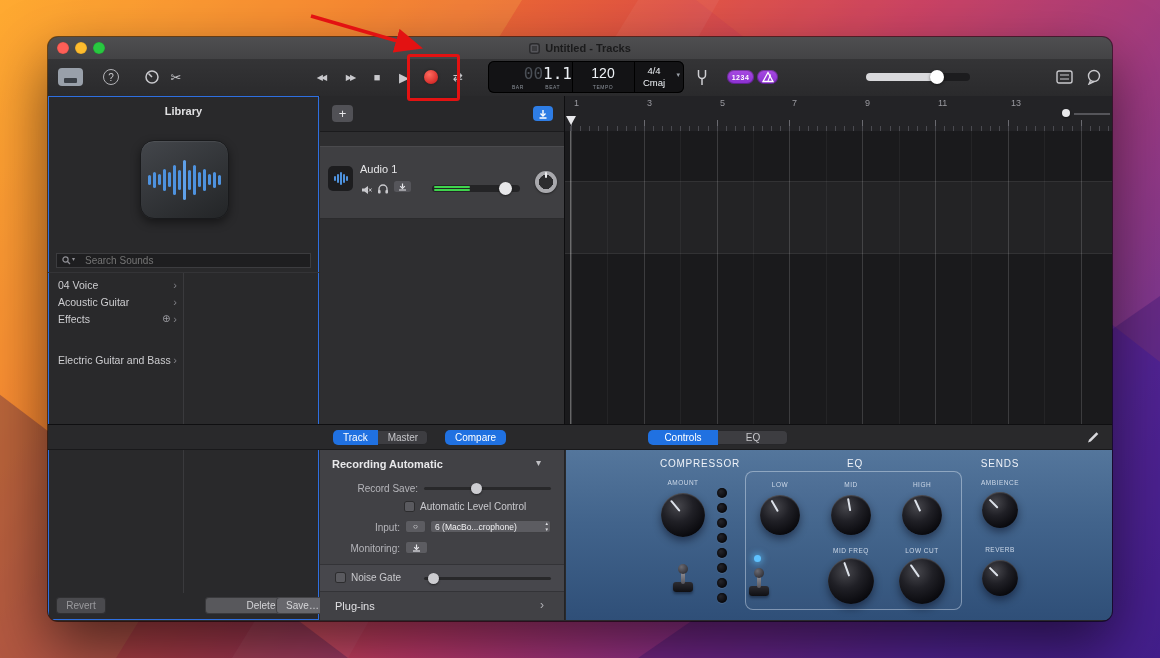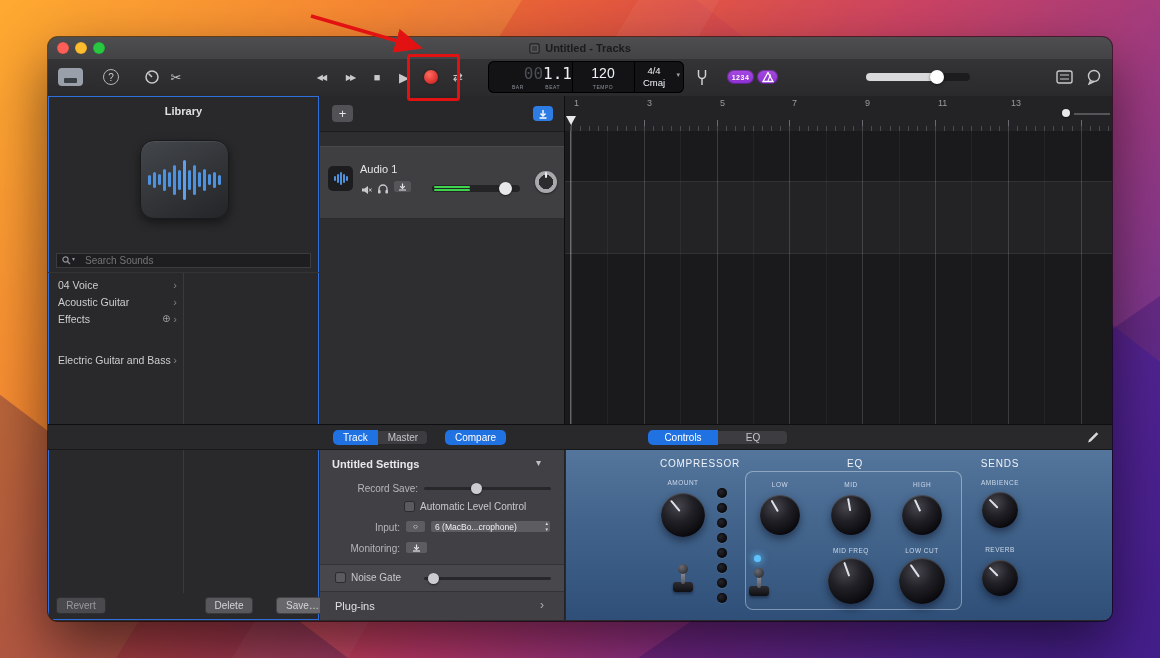--- a/index.html
+++ b/index.html
@@ -285,21 +285,21 @@
       <span class="chev">›</span>
     </div>
     <div class="lrow" style="top:231px;margin-top:24px;">
       <span class="lab">Electric Guitar and Bass</span>
       <span class="chev">›</span>
     </div>
 
     <div class="sbtn" style="left:8px;width:50px;background:#4a4a4e;color:#9a9a9e;">
         <span>Revert</span>
       </div>
-    <div class="sbtn" style="left:157px;width:48px;">
+    <div class="sbtn" style="left:157px;width:48px;padding-left:32px;">
         <span>Delete</span>
       </div>
     <div class="sbtn" style="left:228px;width:53px;background:#67676c;">
         <span>Save…</span>
       </div>
   </div>
 
   <div class="thc">
     <div class="thc-strip">
       <div style="position:absolute;left:12px;top:9px;width:21px;height:17px;background:#515156;border-radius:4px;display:flex;align-items:center;justify-content:center;color:#e8e8ea;font-size:13px;">
@@ -400,21 +400,21 @@
         </div>
     </div>
     <div style="position:absolute;left:1038px;top:5px;width:16px;height:16px;">
       <svg width="14" height="14">
           <path d="M2 12.5 L4.8 11.6 L12.3 4 L10.5 2.2 L3 9.8 Z" fill="#d8d8dc"></path>
         </svg>
     </div>
   </div>
 
   <div class="recpanel">
-    <div style="position:absolute;left:12px;top:8px;font-size:11px;font-weight:bold;color:#e8e8ea;">Untitled Settings</div>
+    <div style="position:absolute;left:12px;top:8px;font-size:11px;font-weight:bold;color:#e8e8ea;">Recording Automatic</div>
     <span style="position:absolute;left:216px;top:7px;font-size:10px;color:#c0c0c4;">▾</span>
 
     <div class="rlabel" style="left:0;top:33px;width:98px;">Record Save:</div>
     <div class="slider-track" style="left:104px;top:37px;width:127px;">
       <div class="thumb" style="left:47px;top:-4px;width:11px;height:11px;"></div>
     </div>
 
     <div class="checkbox" style="left:84px;top:51px;"></div>
     <div style="position:absolute;left:100px;top:51px;font-size:10px;color:#c9c9cd;">Automatic Level Control</div>
 

